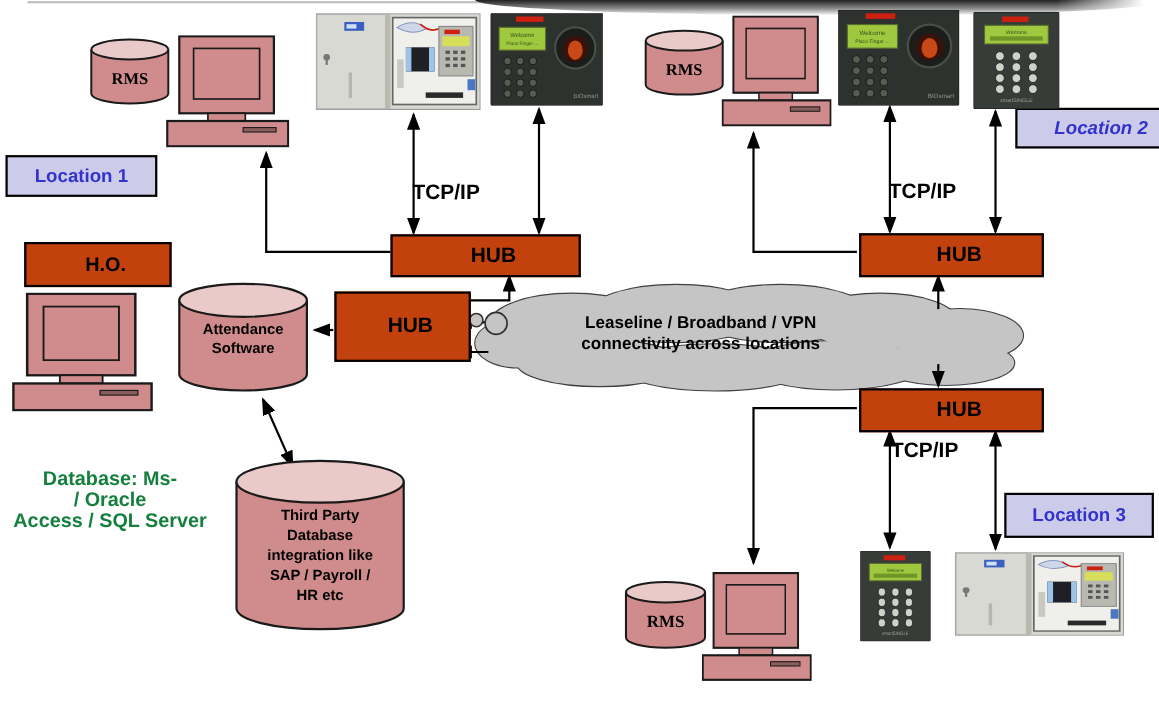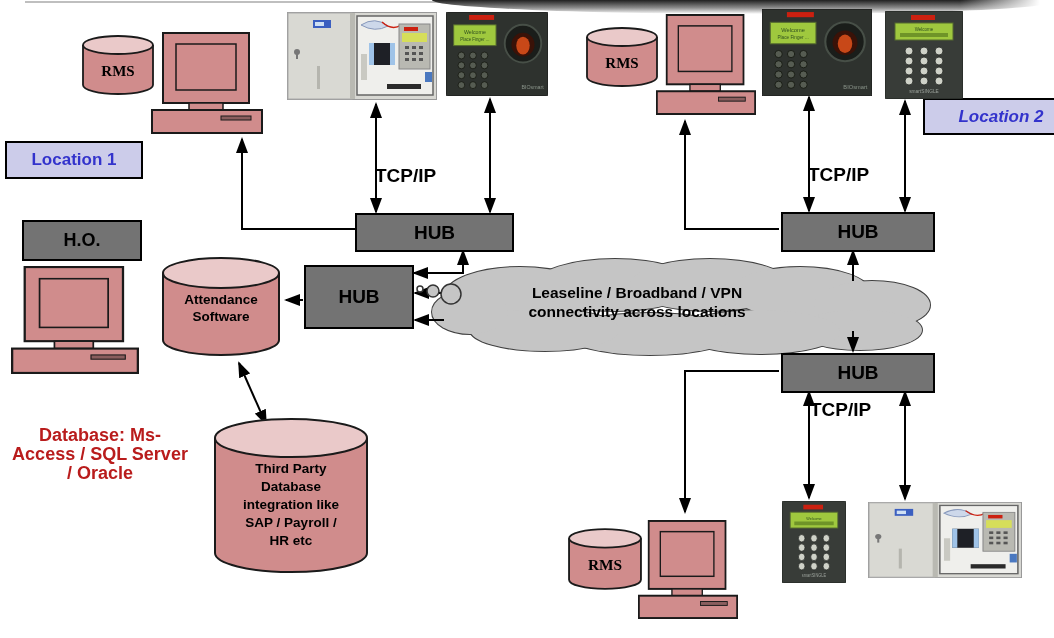--- a/index.html
+++ b/index.html
@@ -17,24 +17,24 @@
           border-radius:0 0 45% 55% / 0 0 90% 100%;}
   .swoosh-fade{left:960px;top:0;width:94px;height:16px;z-index:1;
           background:linear-gradient(to right,rgba(255,255,255,0),#fff 85%);}
   
   #wires{left:0;top:0;z-index:2;}
   
   .comp{z-index:3;}
   .labelbox{background:var(--label-box-bg);border:2px solid #000;display:flex;
             align-items:center;justify-content:center;font-weight:bold;font-size:17px;
             color:var(--label-text);}
-  .whitebox{background:#737373;border:2px solid #000;display:flex;align-items:center;
-            justify-content:center;font-weight:bold;font-size:19px;color:#000;}
+  .whitebox{background:#c2410c;border:2px solid #000;display:flex;align-items:center;
+            justify-content:center;font-weight:bold;font-size:19px;color:#000;padding-left:14px;}
   .tcpip{font-weight:bold;font-size:19px;color:#000;text-align:left;}
-  .dbnote{font-weight:bold;font-size:18px;line-height:19px;color:#b91c1c;text-align:center;}
+  .dbnote{font-weight:bold;font-size:18px;line-height:19px;color:#15803d;text-align:center;}
   svg{display:block;}
 </style>
 </head>
 <body>
 
 <div id="stage">
 
   <div class="abs thinline"></div>
   <div class="abs swoosh"></div>
   <div class="abs swoosh-fade"></div>
@@ -104,35 +104,36 @@
 
     <g stroke="#333" stroke-width="1.5">
       <circle cx="451" cy="294" r="10" fill="var(--cloud-fill)"></circle>
       <circle cx="433" cy="291" r="6" fill="var(--cloud-fill)"></circle>
       <circle cx="420" cy="289" r="3" fill="#fff"></circle>
     </g>
   </svg>
 
   <div class="abs comp labelbox" style="left:5px;top:113px;width:134px;height:34px;margin-top:28px;">Location 1</div>
   <div class="abs comp labelbox" style="left:923px;top:98px;width:152px;height:33px;font-style:italic;">Location 2</div>
+  <div class="abs comp labelbox" style="left:913px;top:448px;width:132px;height:37px;">Location 3</div>
   <div class="abs comp whitebox" style="left:22px;top:220px;width:116px;height:37px;font-size:18px;">H.O.</div>
 
   <div class="abs comp whitebox" style="left:355px;top:213px;width:155px;height:35px;">HUB</div>
   <div class="abs comp whitebox" style="left:781px;top:212px;width:150px;height:36px;">HUB</div>
   <div class="abs comp whitebox" style="left:304px;top:265px;width:106px;height:60px;">HUB</div>
   <div class="abs comp whitebox" style="left:781px;top:353px;width:150px;height:36px;">HUB</div>
 
   <div class="abs comp tcpip" style="left:375px;top:165px;width:105px;">TCP/IP</div>
   <div class="abs comp tcpip" style="left:808px;top:164px;width:100px;">TCP/IP</div>
   <div class="abs comp tcpip" style="left:810px;top:399px;width:100px;">TCP/IP</div>
 
   <div class="abs comp dbnote" style="left:0px;top:426px;width:200px;">
     <div>Database: Ms-</div>
+    <div>/ Oracle</div>
     <div>Access / SQL Server</div>
-    <div>/ Oracle</div>
   </div>
 
   <svg class="abs comp" style="left:81px;top:34px;" width="74" height="62" viewBox="0 0 74 62">
     <path d="M2,11 v40 a35,9 0 0 0 70,0 v-40" fill="var(--node-fill)" stroke="#1a1a1a" stroke-width="1.8"></path>
     <ellipse cx="37" cy="11" rx="35" ry="9" fill="var(--node-fill-light)" stroke="#1a1a1a" stroke-width="1.8"></ellipse>
     <text x="37" y="42" text-anchor="middle" font-family="Liberation Serif,serif" font-weight="bold" font-size="15" fill="#000">RMS</text>
   </svg>
   <svg class="abs comp" style="left:585px;top:26px;" width="74" height="62" viewBox="0 0 74 62">
     <path d="M2,11 v40 a35,9 0 0 0 70,0 v-40" fill="var(--node-fill)" stroke="#1a1a1a" stroke-width="1.8"></path>
     <ellipse cx="37" cy="11" rx="35" ry="9" fill="var(--node-fill-light)" stroke="#1a1a1a" stroke-width="1.8"></ellipse>

